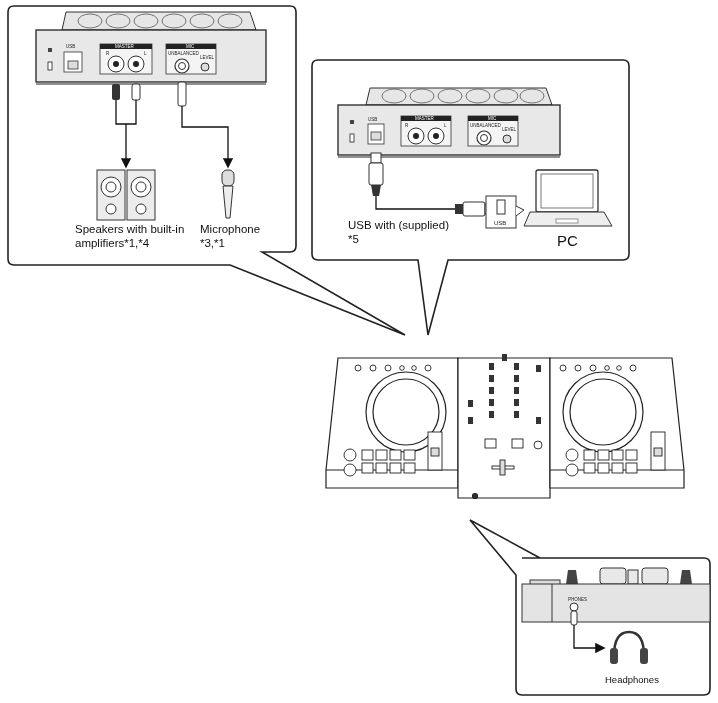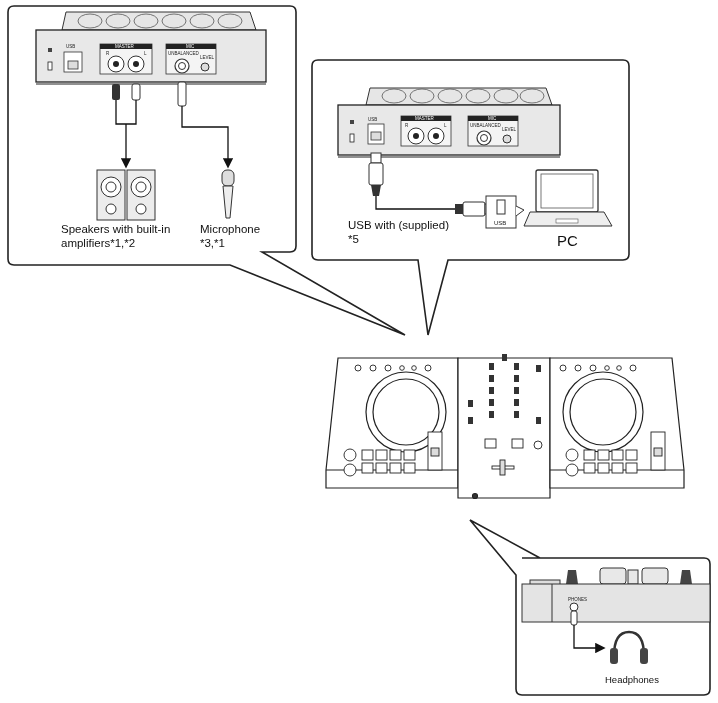--- a/index.html
+++ b/index.html
@@ -240,23 +240,23 @@
     <rect x="571" y="611" width="6" height="14" rx="2" fill="#fff" stroke="#333"></rect>
     <path d="M574,625 L574,648 L603,648" fill="none" stroke="#111" stroke-width="1.3" marker-end="url(#arrow)"></path>
   </g>
   <g>
     <path d="M614,656 Q614,632 629,632 Q644,632 644,656" fill="none" stroke="#333" stroke-width="2.5"></path>
     <rect x="610" y="648" width="8" height="16" rx="3" fill="#444"></rect>
     <rect x="640" y="648" width="8" height="16" rx="3" fill="#444"></rect>
   </g>
 </svg>
 
-<div class="lbl" style="left:61px;top:222px;">
+<div class="lbl" style="left:75px;top:222px;">
   <div>Speakers with built-in</div>
-  <div>amplifiers*1,*2</div>
+  <div>amplifiers*1,*4</div>
 </div>
 <div class="lbl" style="left:200px;top:222px;">
   <div>Microphone</div>
   <div>*3,*1</div>
 </div>
 <div class="lbl" style="left:348px;top:218px;">
   <div>USB with (supplied)</div>
   <div>*5</div>
 </div>
 <div class="lbl lbl-big" style="left:557px;top:234px;">PC</div>

